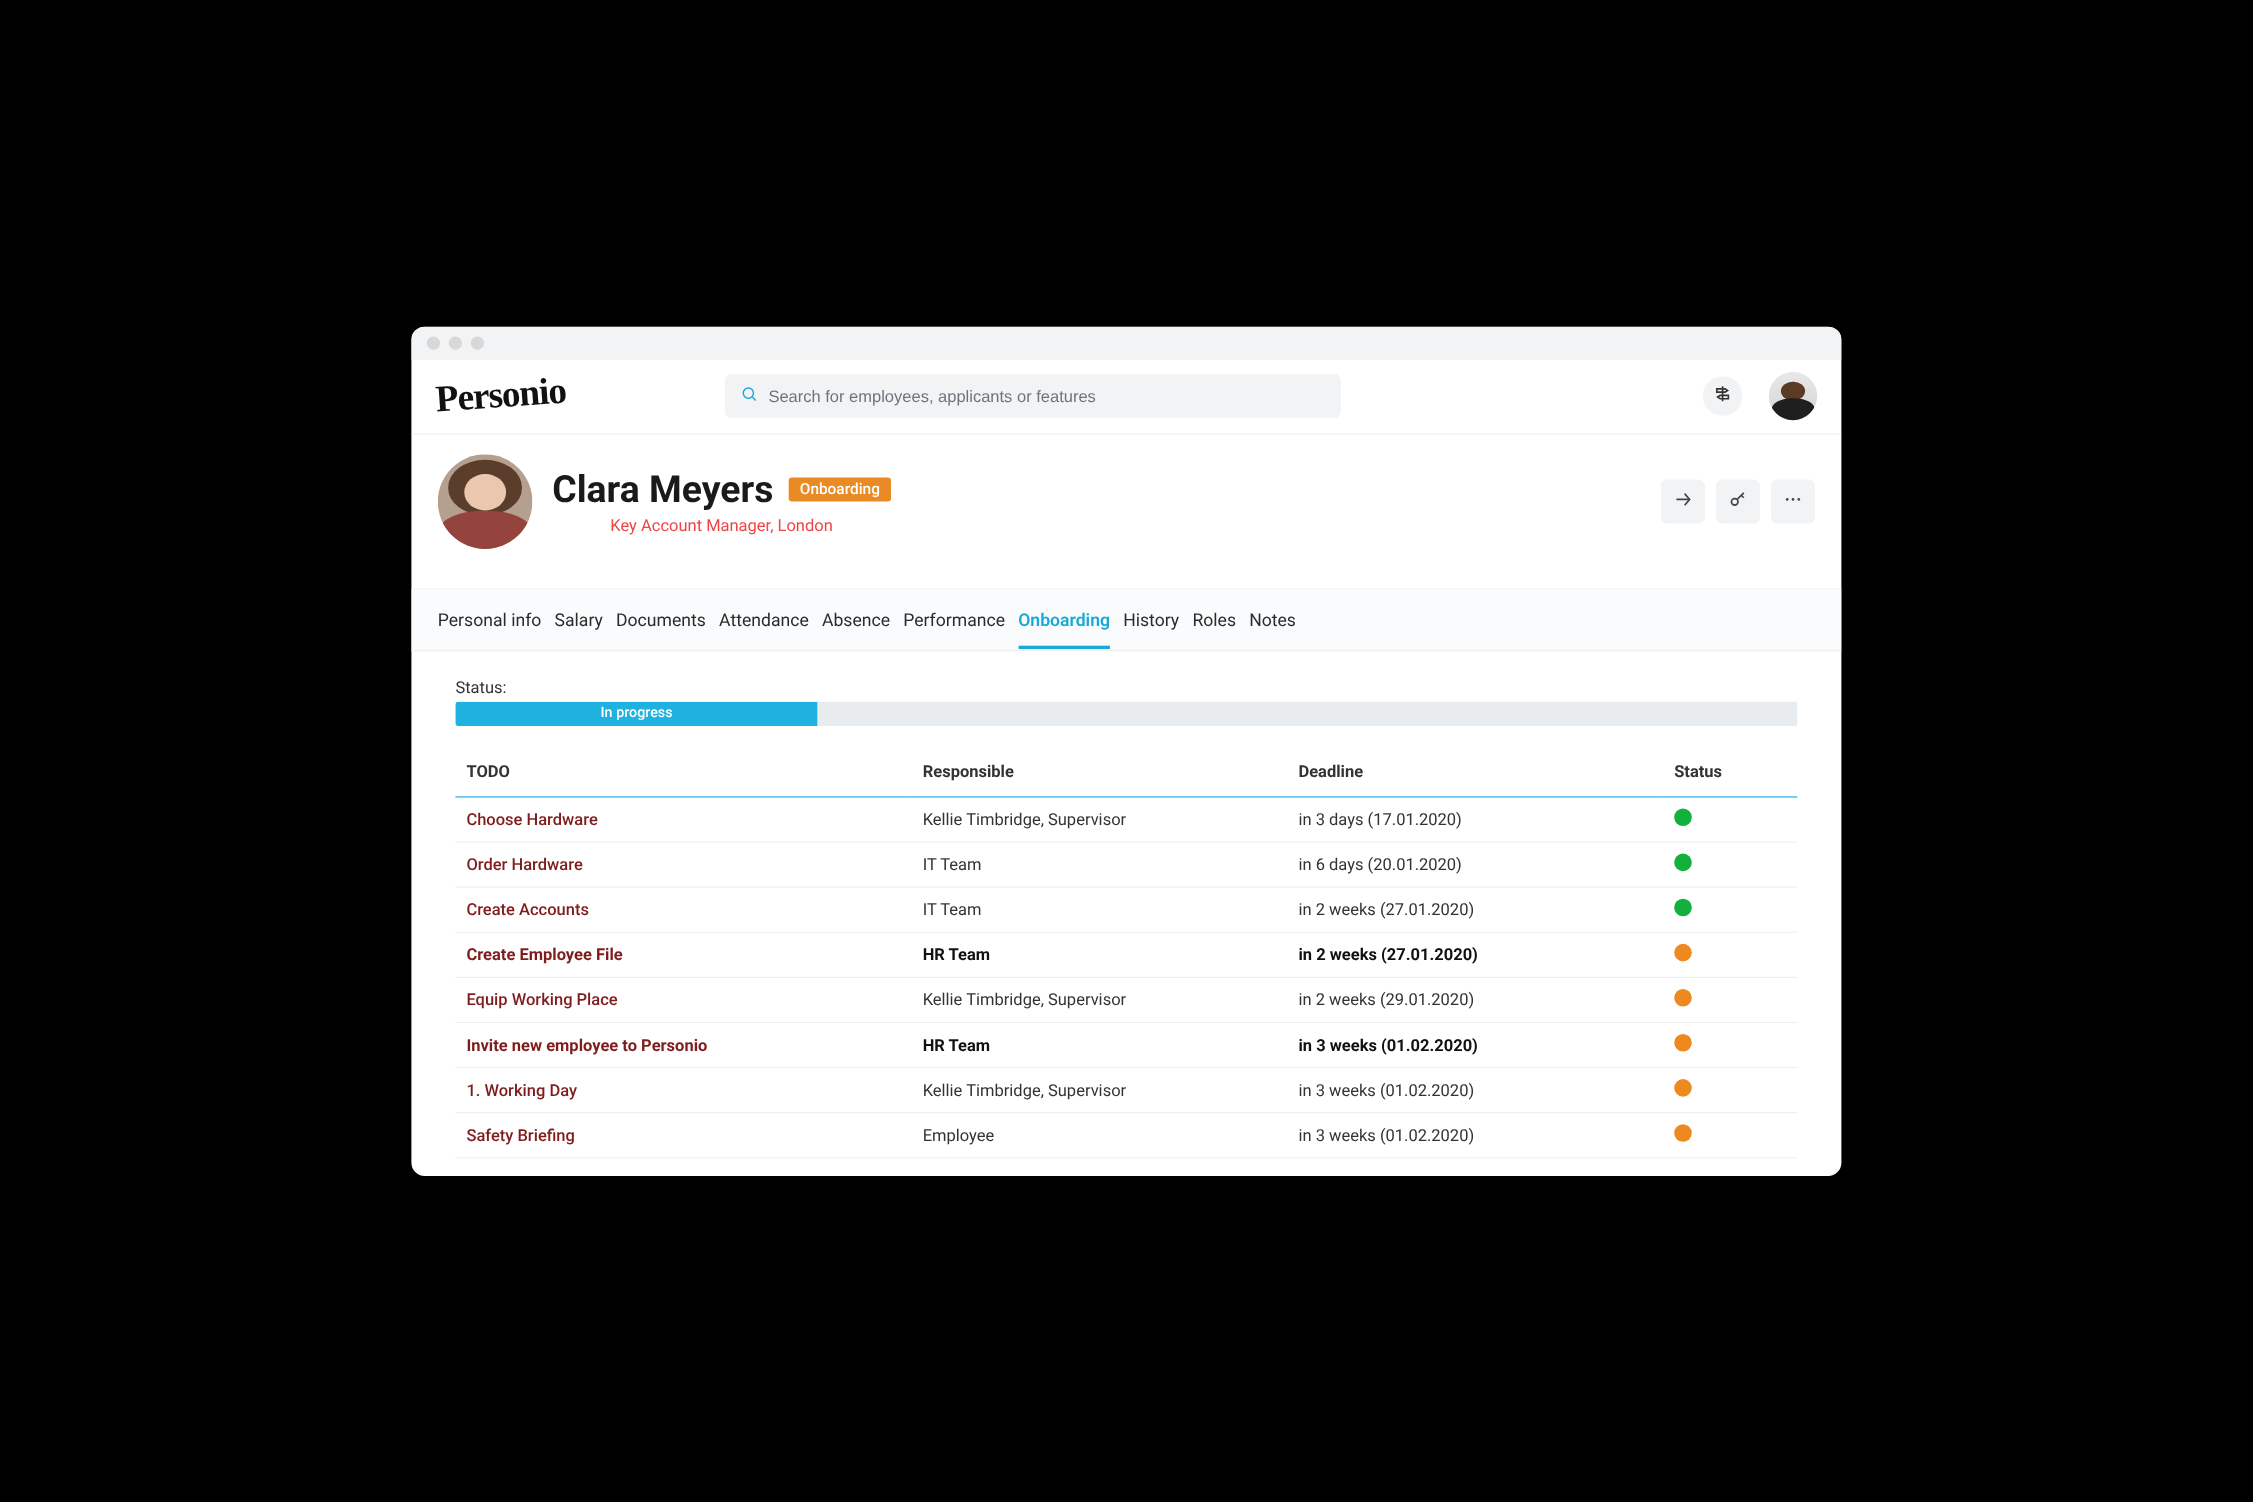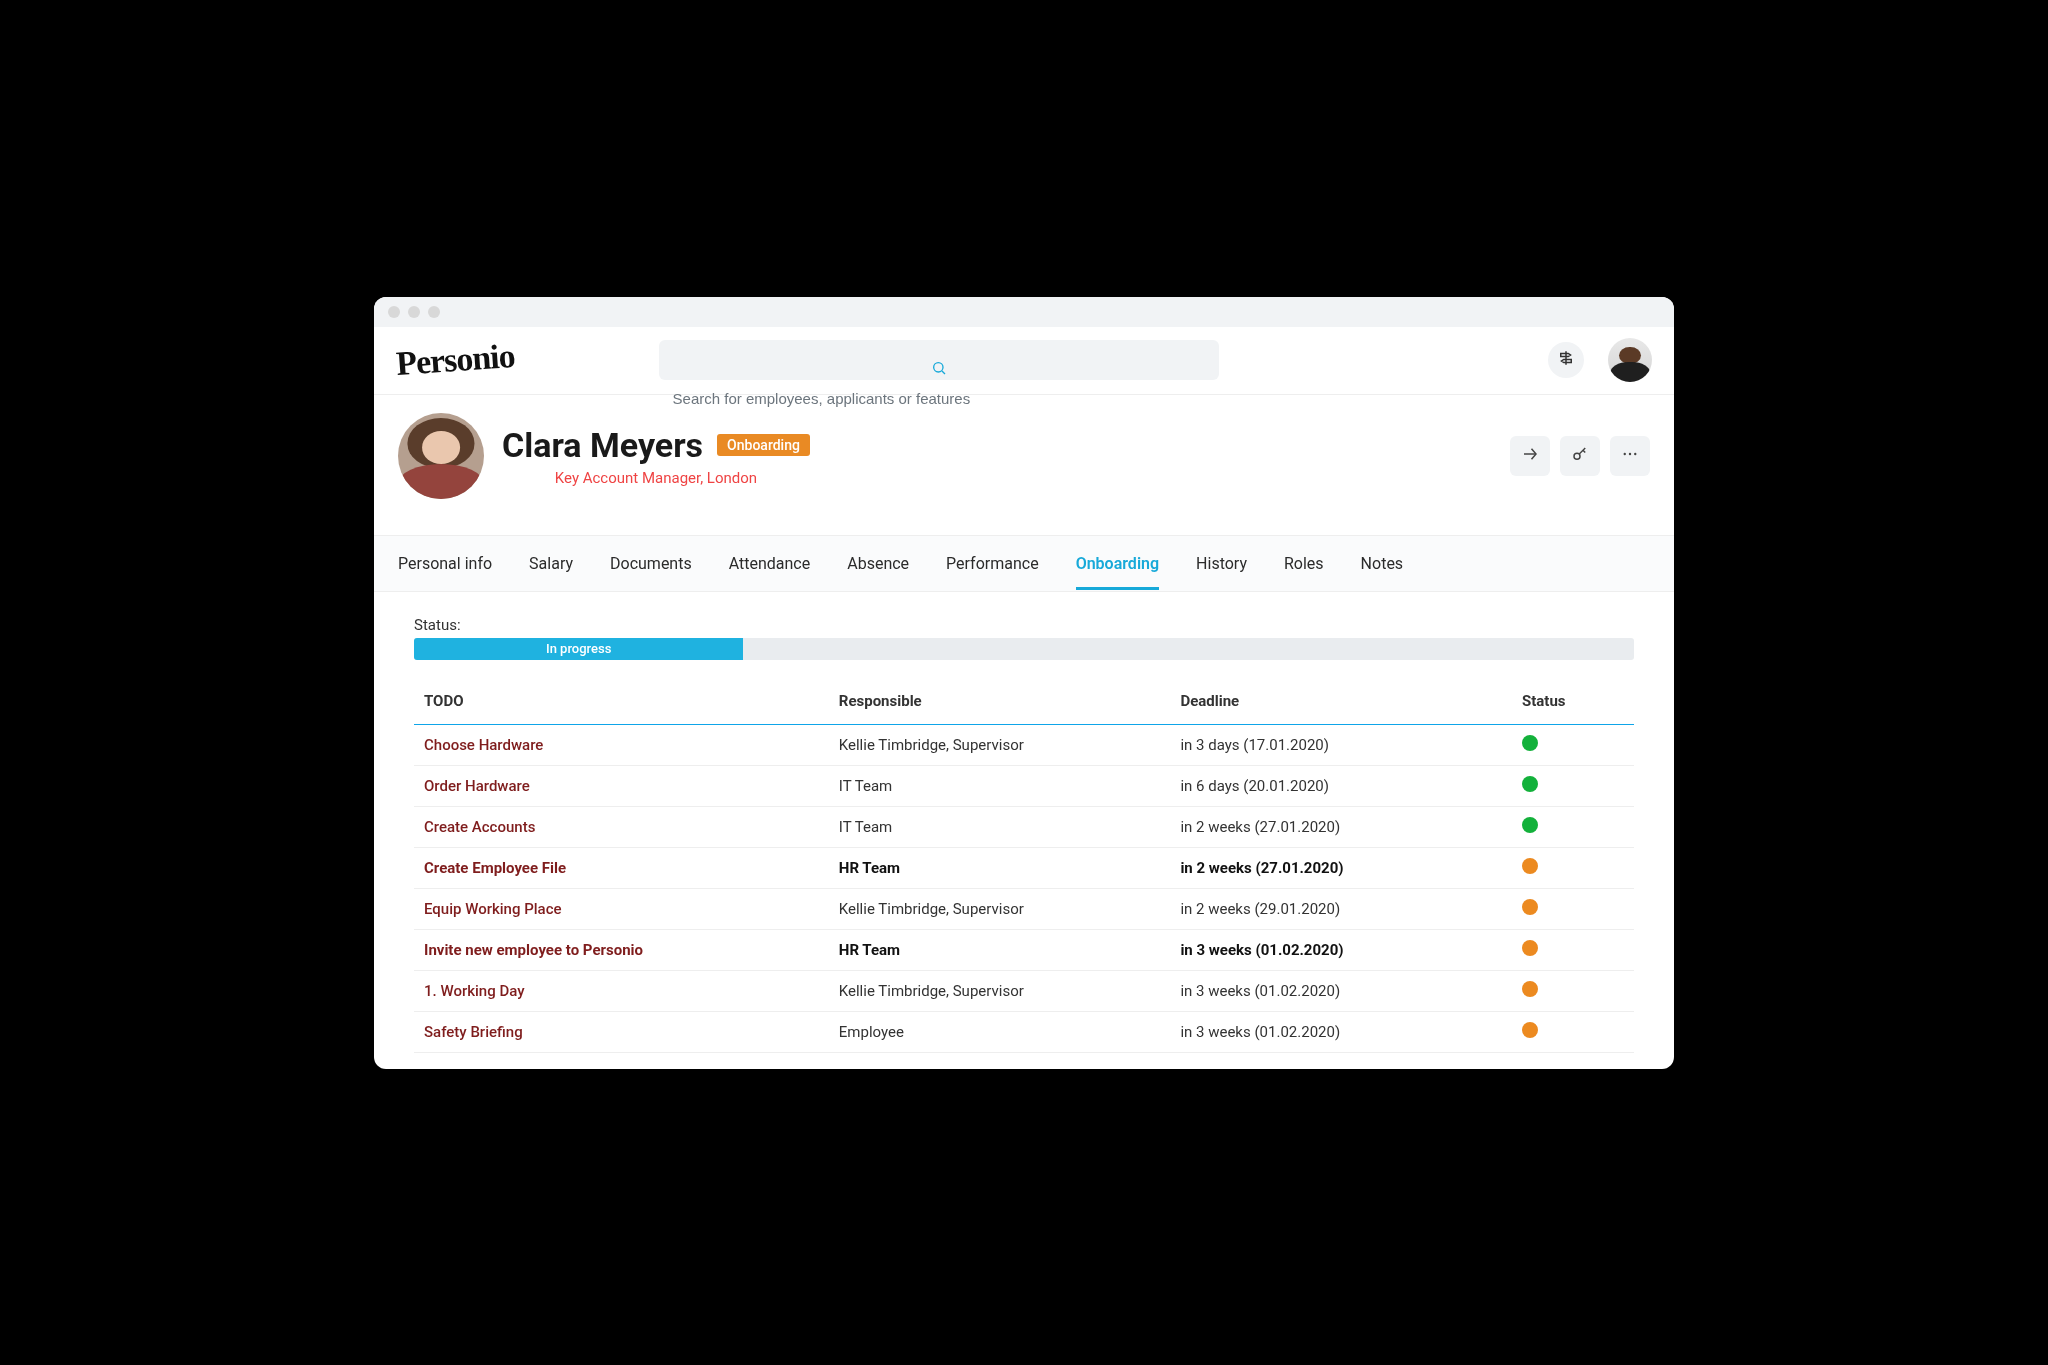--- a/index.html
+++ b/index.html
@@ -51,24 +51,23 @@
   }
   .search-wrap {
     flex: 0 0 560px;
     margin-left: 120px;
   }
   .search {
     display: flex;
     align-items: center;
     background: #f1f3f5;
     border-radius: 6px;
-    padding: 20px 14px;
+    padding: 8px 14px;
     gap: 10px;
     height: 40px;
-    flex-direction: column;
   }
   .search svg { width: 16px; height: 16px; }
   .search input {
     border: none; background: transparent; outline: none;
     font-size: 15px; color: #333; width: 100%;
   }
   .search input::placeholder { color: #6c757d; }
   .spacer { flex: 1; }
   .iconbtn {
     width: 36px; height: 36px;
@@ -131,21 +130,21 @@
     padding:3px 10px; border-radius:3px; font-weight:500;
   }
   .role-loc { color:#ef4444; font-size:15px;text-align:center; }
   .head-actions { margin-left:auto; display:flex; gap:10px; }
   .sqbtn {
     width:40px; height:40px; border-radius:6px;
     background:#f1f3f5; display:flex; align-items:center; justify-content:center;
     cursor:pointer;
   }
   .tabs {
-    display:flex; align-items:center; gap:37px;
+    display:flex; align-items:center; gap:12px;
     padding: 0 24px; height:56px;
     background:#fafbfc;
     border-bottom:1px solid #eee;
   }
   .tab {
     font-size:16px; color:#2b2b2b; cursor:pointer;
     padding: 16px 0; position:relative; white-space:nowrap;
   }
   .tab.active { color:#17a9d9; font-weight:600; }
   .tab.active::after{

